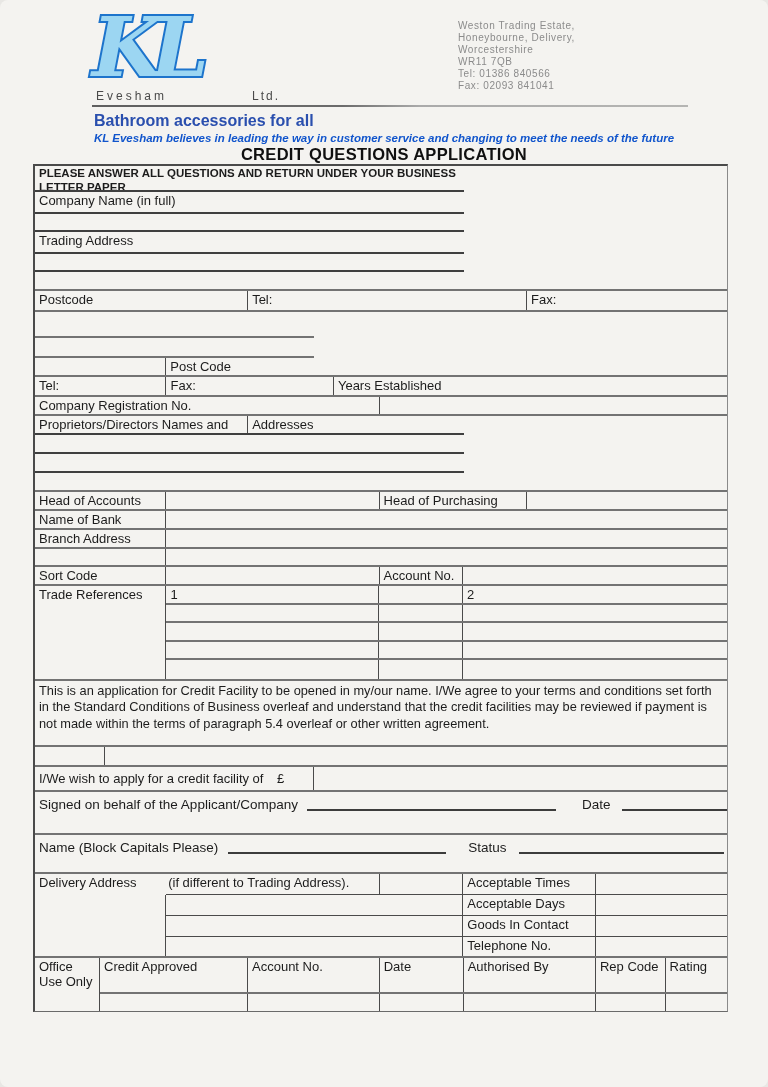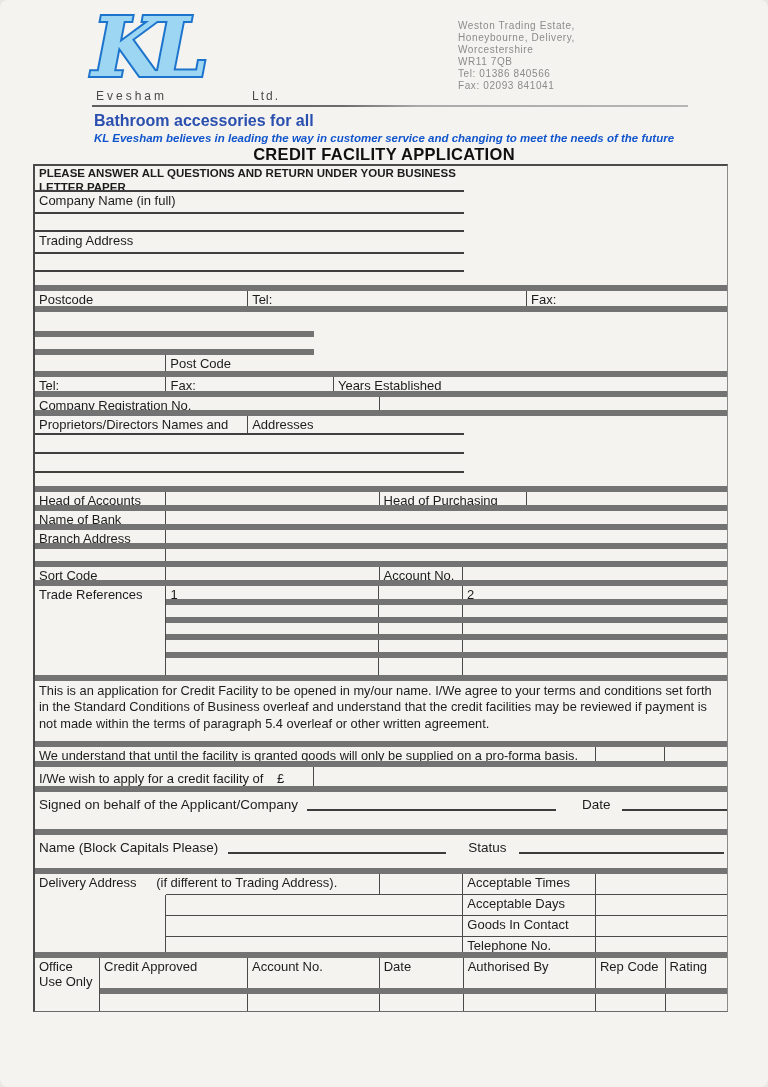--- a/index.html
+++ b/index.html
@@ -19,31 +19,31 @@
     font-size:11.5px;color:#1155cc;}
   .title{position:absolute;left:0;right:0;top:145px;text-align:center;font-weight:bold;font-size:16.5px;
     letter-spacing:.3px;color:#101010;}
   
   .form{position:absolute;left:33px;top:164px;width:695px;background:transparent;
     border:2px solid #4a4a4a;border-right:1px solid #8a8a8a;border-bottom:1.5px solid #6a6a6a;box-sizing:border-box;}
   .row{position:relative;display:flex;align-items:stretch;box-sizing:border-box;}
   .cell{box-sizing:border-box;padding:1px 4px 0 4px;font-size:13px;color:#1c1c1c;overflow:hidden;white-space:nowrap;}
   .fill{flex:1 1 auto;}
   .bR{border-right:1px solid #4a4a4a;}
-  .bB{border-bottom:6px solid #737373;}
+  .bB{border-bottom:2px solid #737373;}
   .trunc::after{content:'';position:absolute;left:0;bottom:0;width:62%;height:2px;background:#3f3f3f;}
   .trunc19::after{content:'';position:absolute;left:19%;right:0;bottom:0;height:1px;background:#4a4a4a;}
   .subcol{display:flex;flex-direction:column;box-sizing:border-box;}
   .subrow{display:flex;box-sizing:border-box;}
   .note{font-size:11.5px;font-weight:bold;line-height:1.2;white-space:nowrap;}
   .wrap{white-space:normal;}
   .terms{font-size:12.8px;line-height:1.28;padding-top:2px;}
   .topcell{align-items:flex-start;display:flex;padding-top:4px;}
   .uline{display:inline-block;height:13px;border-bottom:2px solid #3c3c3c;vertical-align:bottom;}
-  .lblgap{margin-left:16px;}
+  .lblgap{margin-left:28px;}
 </style>
 </head>
 <body>
 
 <div class="page">
 
   <div class="hdr">
     <div class="logo-kl">KL</div>
     <div class="logo-sub" style="left:96px;">Evesham</div>
     <div class="logo-sub" style="left:252px;letter-spacing:2px;">Ltd.</div>
@@ -51,21 +51,21 @@
     <div class="addr">
       <div>Weston Trading Estate,</div>
       <div>Honeybourne, Delivery,</div>
       <div>Worcestershire</div>
       <div>WR11 7QB</div>
       <div>Tel: 01386 840566</div>
       <div>Fax: 02093 841041</div>
     </div>
     <div class="tagline">Bathroom accessories for all</div>
     <div class="slogan">KL Evesham believes in leading the way in customer service and changing to meet the needs of the future</div>
-    <div class="title">CREDIT FACILITY APPLICATION</div>
+    <div class="title">CREDIT QUESTIONS APPLICATION</div>
   </div>
 
   <div class="form">
 
     <div class="row trunc" style="height:26px">
       <div class="cell note fill">
         <div>PLEASE ANSWER ALL QUESTIONS AND RETURN UNDER YOUR BUSINESS</div>
         <div>LETTER PAPER</div>
       </div>
     </div>
@@ -185,21 +185,20 @@
           <div class="cell fill"></div>
         </div>
       </div>
     </div>
 
     <div class="row bB" style="height:66px">
       <div class="cell fill wrap terms">This is an application for Credit Facility to be opened in my/our name. I/We agree to your terms and conditions set forth in the Standard Conditions of Business overleaf and understand that the credit facilities may be reviewed if payment is not made within the terms of paragraph 5.4 overleaf or other written agreement.</div>
     </div>
 
     <div class="row bB" style="height:20px">
-      <div class="cell bR" style="width:81%;font-size:12.8px">We understand that until the facility is granted goods will only be supplied on a pro-forma basis.</div>
       <div class="cell bR" style="width:10.1%"></div>
       <div class="cell fill"></div>
     </div>
 
     <div class="row bB" style="height:25px">
       <div class="cell bR" style="width:40.3%;padding-top:4px">
         <span>I/We wish to apply for a credit facility of</span>
         <span style="margin-left:10px">£</span>
       </div>
       <div class="cell fill"></div>

